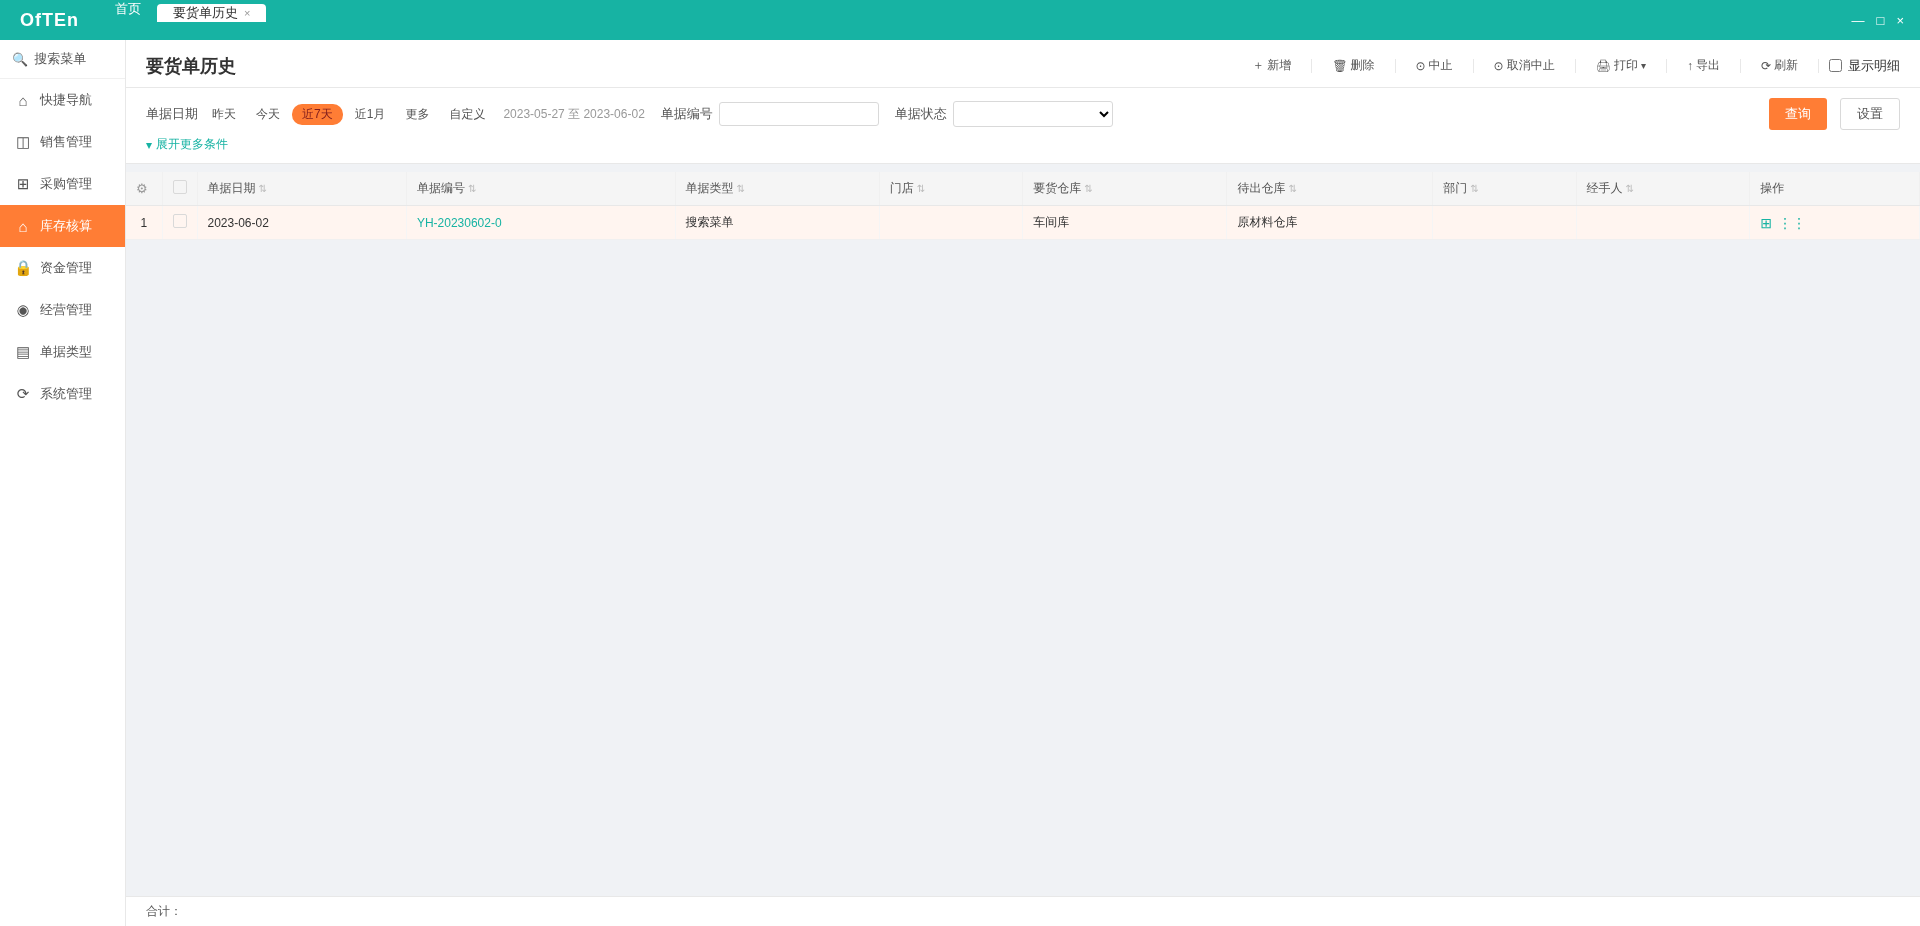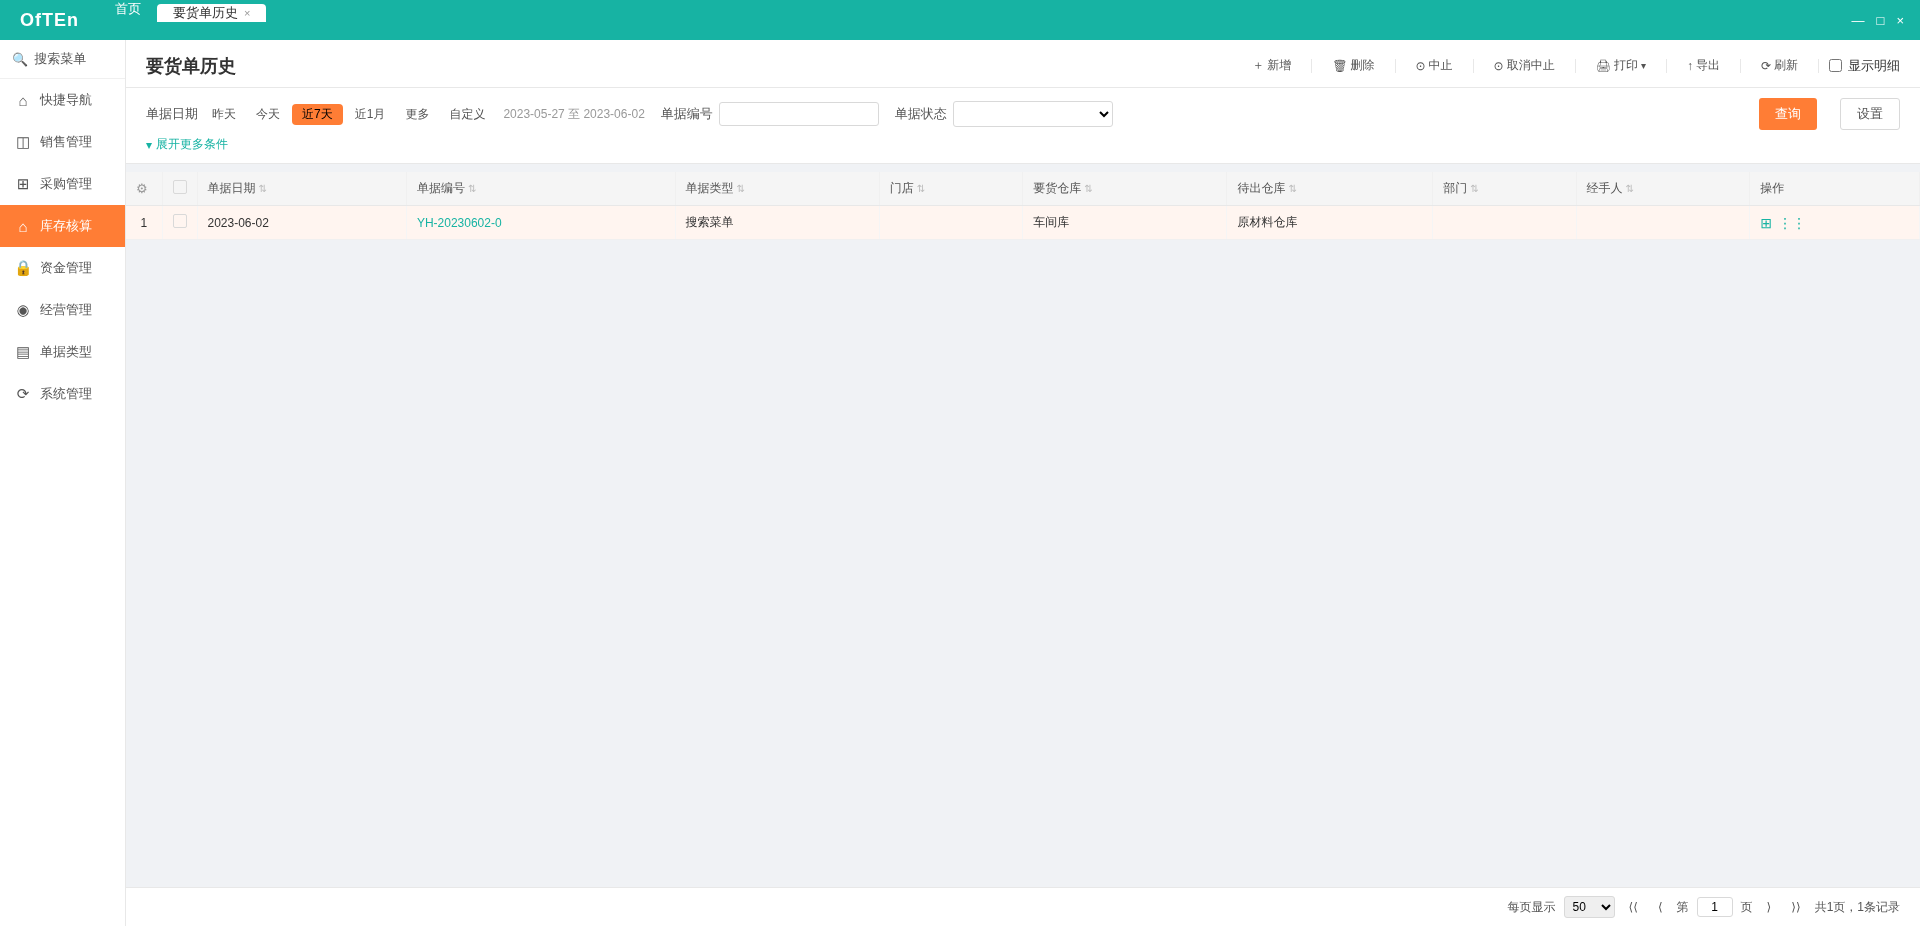--- a/index.html
+++ b/index.html
@@ -37,21 +37,21 @@
     .btn-primary { background: #ff7d35; color: #fff; border: none; border-radius: 3px; padding: 6px 16px; cursor: pointer; font-size: 13px; }
     .btn-default { background: #fff; color: #555; border: 1px solid #d9d9d9; border-radius: 3px; padding: 6px 16px; cursor: pointer; font-size: 13px; }
 
     
     .filter-area { background: #fff; padding: 10px 20px; border-bottom: 1px solid #e8e8e8; flex-shrink: 0; }
     .filter-row { display: flex; align-items: center; gap: 16px; flex-wrap: wrap; }
     .filter-group { display: flex; align-items: center; gap: 6px; }
     .filter-label { color: #555; font-size: 13px; white-space: nowrap; }
     .filter-date-btns { display: flex; gap: 4px; align-items: center; }
     .date-btn { padding: 2px 8px; border-radius: 3px; cursor: pointer; font-size: 12px; color: #555; }
-    .date-btn.active { background: #ff7d35; color: #000000; border-radius: 4px; padding: 2px 10px; }
+    .date-btn.active { background: #ff7d35; color: #7f1d1d; border-radius: 10px; padding: 2px 10px; }
     .date-range { font-size: 12px; color: #999; margin-left: 4px; }
     .filter-input { border: 1px solid #d9d9d9; border-radius: 3px; padding: 4px 8px; font-size: 12px; width: 160px; outline: none; }
     .filter-select { border: 1px solid #d9d9d9; border-radius: 3px; padding: 4px 8px; font-size: 12px; width: 160px; background: #fff; outline: none; cursor: pointer; }
     .expand-more { display: flex; align-items: center; gap: 4px; color: #17b3a3; font-size: 12px; cursor: pointer; margin-top: 6px; }
 
     
     .table-area { flex: 1; overflow: auto; padding: 8px 0; background: #f0f2f5; }
     .data-table { width: 100%; background: #fff; border-collapse: collapse; }
     .data-table th { background: #f5f5f5; padding: 8px 10px; text-align: left; font-weight: normal; color: #555; font-size: 12px; border-bottom: 1px solid #e8e8e8; border-right: 1px solid #f0f0f0; white-space: nowrap; }
     .data-table td { padding: 8px 10px; font-size: 12px; border-bottom: 1px solid #f0f0f0; border-right: 1px solid #f5f5f5; color: #333; white-space: nowrap; }
@@ -203,21 +203,21 @@
         <div class="filter-group">
           <span class="filter-label">单据编号</span>
           <input class="filter-input" type="text" style="">
         </div>
         <div class="filter-group">
           <span class="filter-label">单据状态</span>
           <select class="filter-select">
             <option value=""></option>
           </select>
         </div>
-        <div style="margin-left:auto;display:flex;gap:23px;">
+        <div style="margin-left:auto;display:flex;gap:13px;">
           <button class="btn-primary">查询</button>
           <button class="btn-default">设置</button>
         </div>
       </div>
       <div class="expand-more">
         <span>▾</span>
         <span>展开更多条件</span>
       </div>
     </div>
 
@@ -320,31 +320,19 @@
               <div class="ops-cell">
                 <span class="op-btn" title="编辑">⊞</span>
                 <span class="op-btn" title="更多">⋮⋮</span>
               </div>
             </td>
           </tr>
         </tbody>
       </table>
     </div>
 
-
-    <div class="pagination-bar">
-      <span>每页显示</span>
-      <select class="page-size-select">
-        <option value="50">50</option>
-        <option value="100">100</option>
-      </select>
-      <span class="page-btn">⟨⟨</span>
-      <span class="page-btn">⟨</span>
-      <span>第</span>
-      <input class="page-input" type="text" value="1" style="">
-      <span>页</span>
-      <span class="page-btn">⟩</span>
-      <span class="page-btn">⟩⟩</span>
-      <span>共1页，1条记录</span>
-    </div>
+    <div class="table-footer">
+      <span>合计：</span>
+    </div>
+
 
   </div>
 </div>
 
 </body></html>

